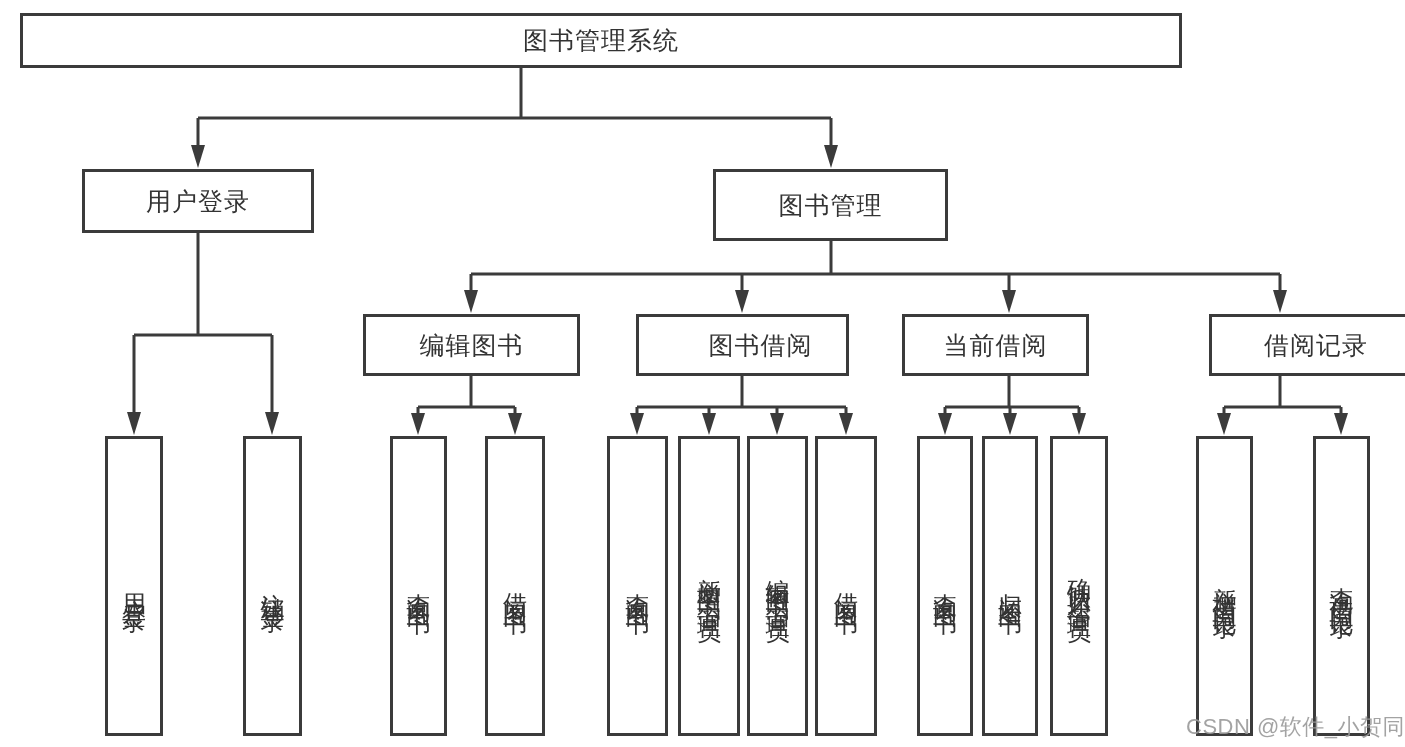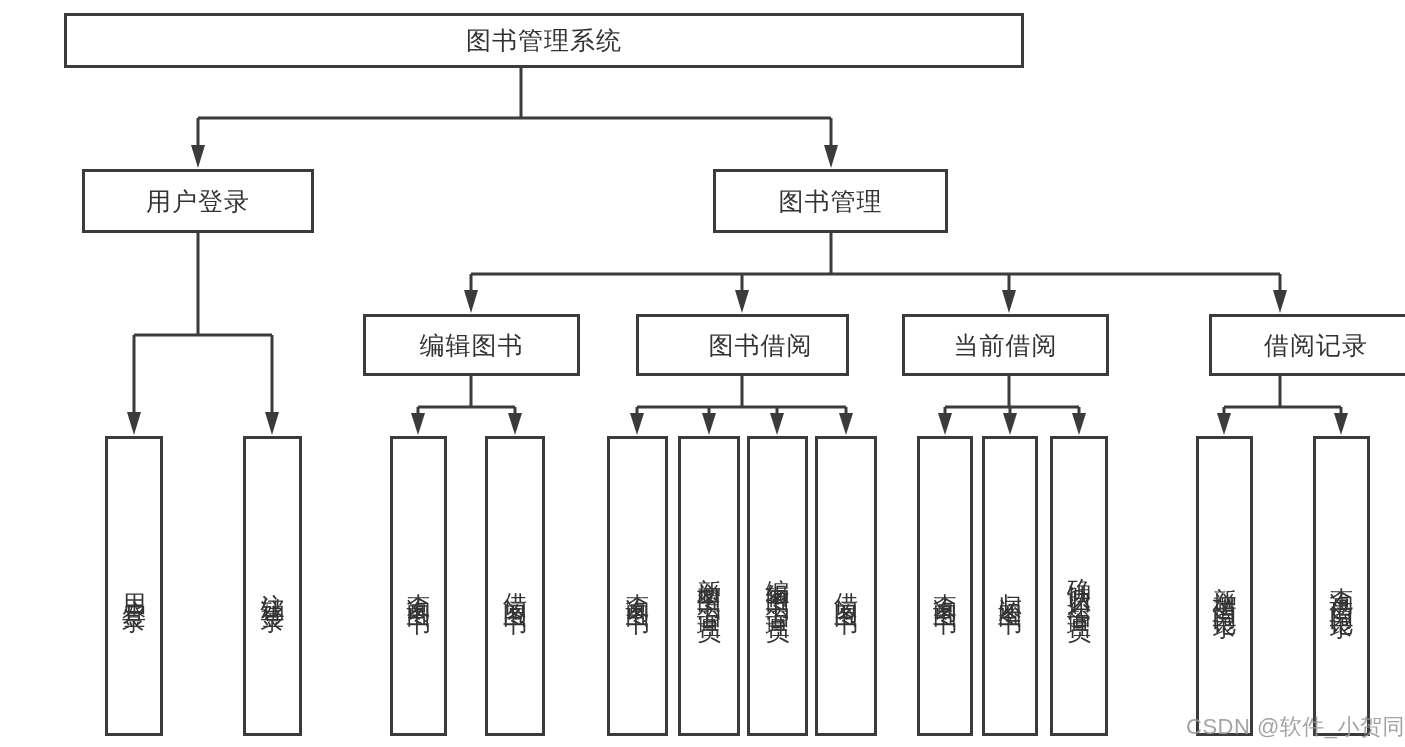--- a/index.html
+++ b/index.html
@@ -104,28 +104,28 @@
     <polygon points="702,413 716,413 709,435"></polygon>
     <polygon points="770,413 784,413 777,435"></polygon>
     <polygon points="839,413 853,413 846,435"></polygon>
     <polygon points="938,413 952,413 945,435"></polygon>
     <polygon points="1003,413 1017,413 1010,435"></polygon>
     <polygon points="1072,413 1086,413 1079,435"></polygon>
     <polygon points="1217,413 1231,413 1224,435"></polygon>
     <polygon points="1334,413 1348,413 1341,435"></polygon>
   </svg>
 
-  <div class="node" style="left:20px; top:13px; width:960px; height:55px;margin-left:44px;">图书管理系统</div>
+  <div class="node" style="left:20px; top:13px; width:1162px; height:55px;">图书管理系统</div>
 
   <div class="node" style="left:82px; top:169px; width:232px; height:64px;">用户登录</div>
-  <div class="node" style="left:713px; top:169px; width:235px; height:64px;">图书管理</div>
+  <div class="node" style="left:713px; top:169px; width:235px; height:72px;">图书管理</div>
 
   <div class="node" style="left:363px; top:314px; width:217px; height:62px;">编辑图书</div>
   <div class="node" style="left:636px; top:314px; width:213px; height:62px;padding-left:36px;">图书借阅</div>
-  <div class="node" style="left:902px; top:314px; width:207px; height:62px;">当前借阅</div>
+  <div class="node" style="left:902px; top:314px; width:187px; height:62px;">当前借阅</div>
   <div class="node" style="left:1173px; top:314px; width:214px; height:62px;margin-left:36px;">借阅记录</div>
 
   <div class="node leaf" style="left:105px; top:436px; width:58px; height:300px;">用户登录</div>
   <div class="node leaf" style="left:243px; top:436px; width:59px; height:300px;">注销登录</div>
 
   <div class="node leaf" style="left:390px; top:436px; width:57px; height:300px;">查询图书</div>
   <div class="node leaf" style="left:485px; top:436px; width:60px; height:300px;">借阅图书</div>
 
   <div class="node leaf" style="left:607px; top:436px; width:61px; height:300px;">查询图书</div>
   <div class="node leaf" style="left:678px; top:436px; width:62px; height:300px;">新增图书（管理员）</div>

